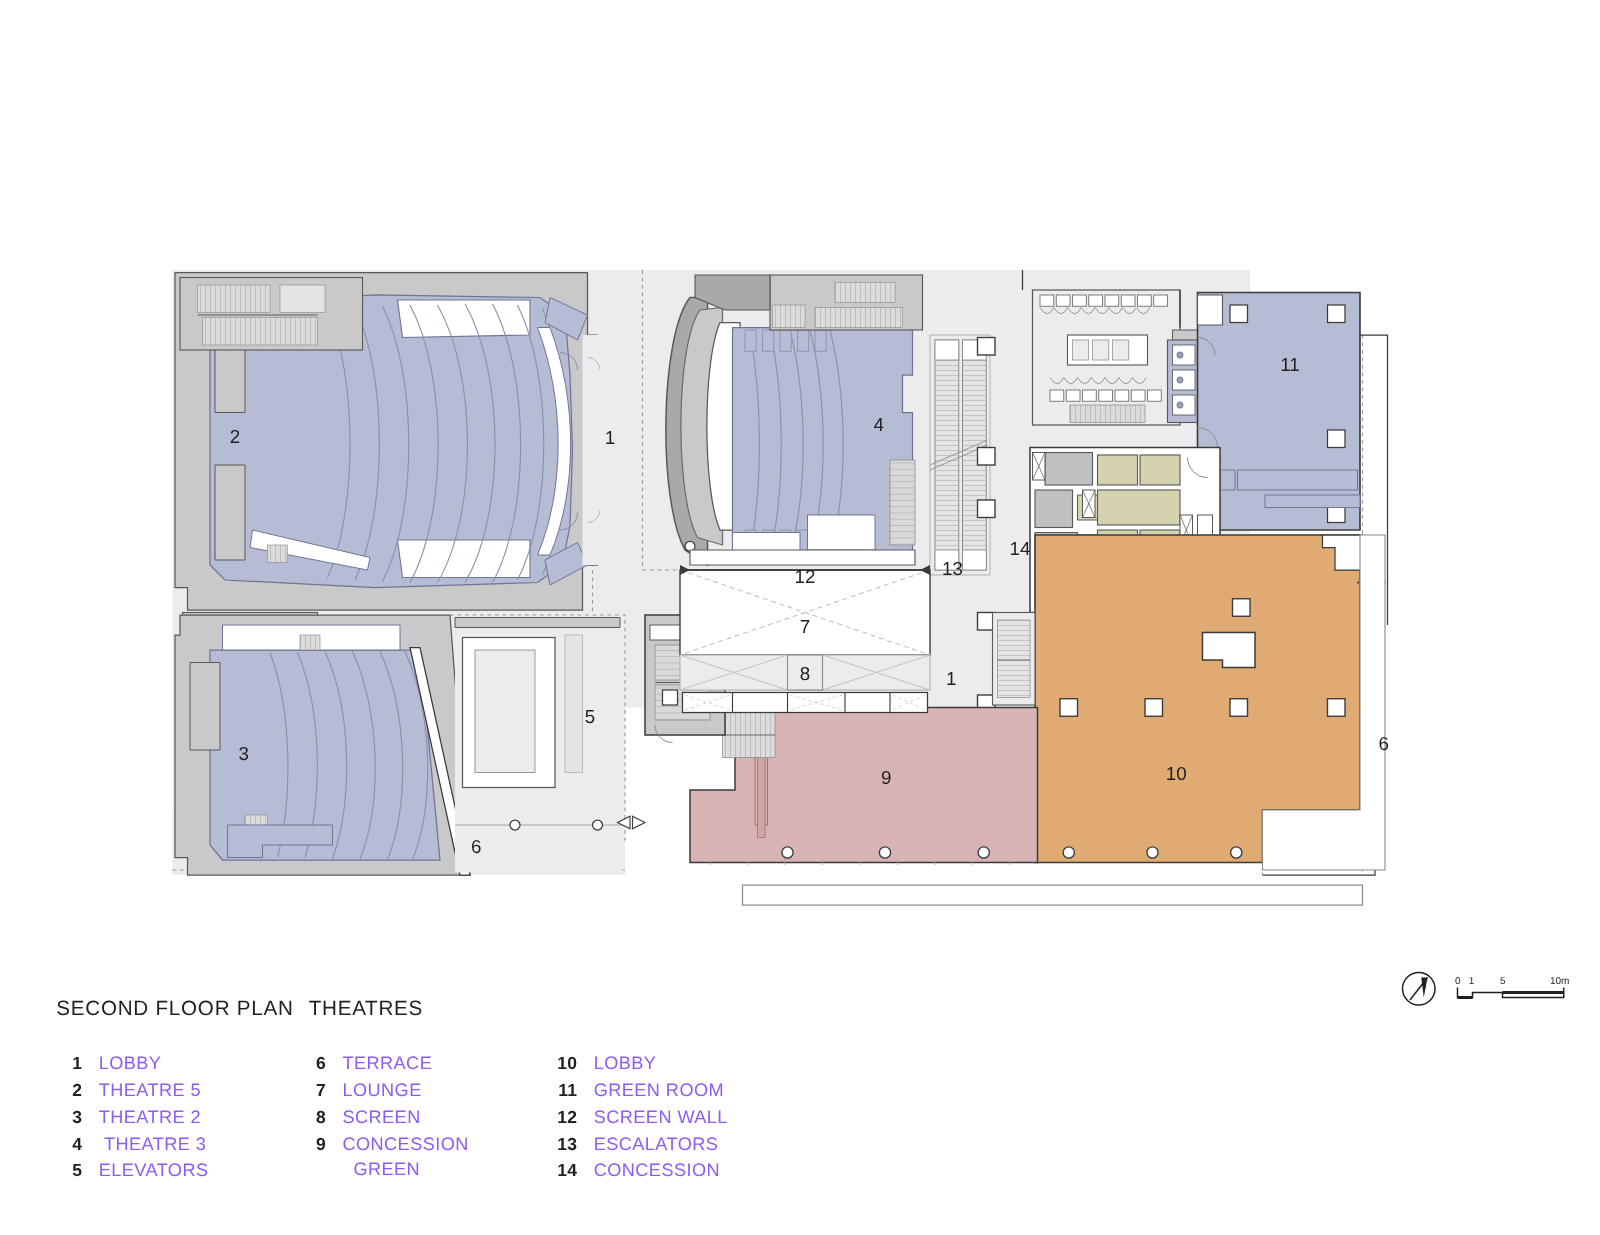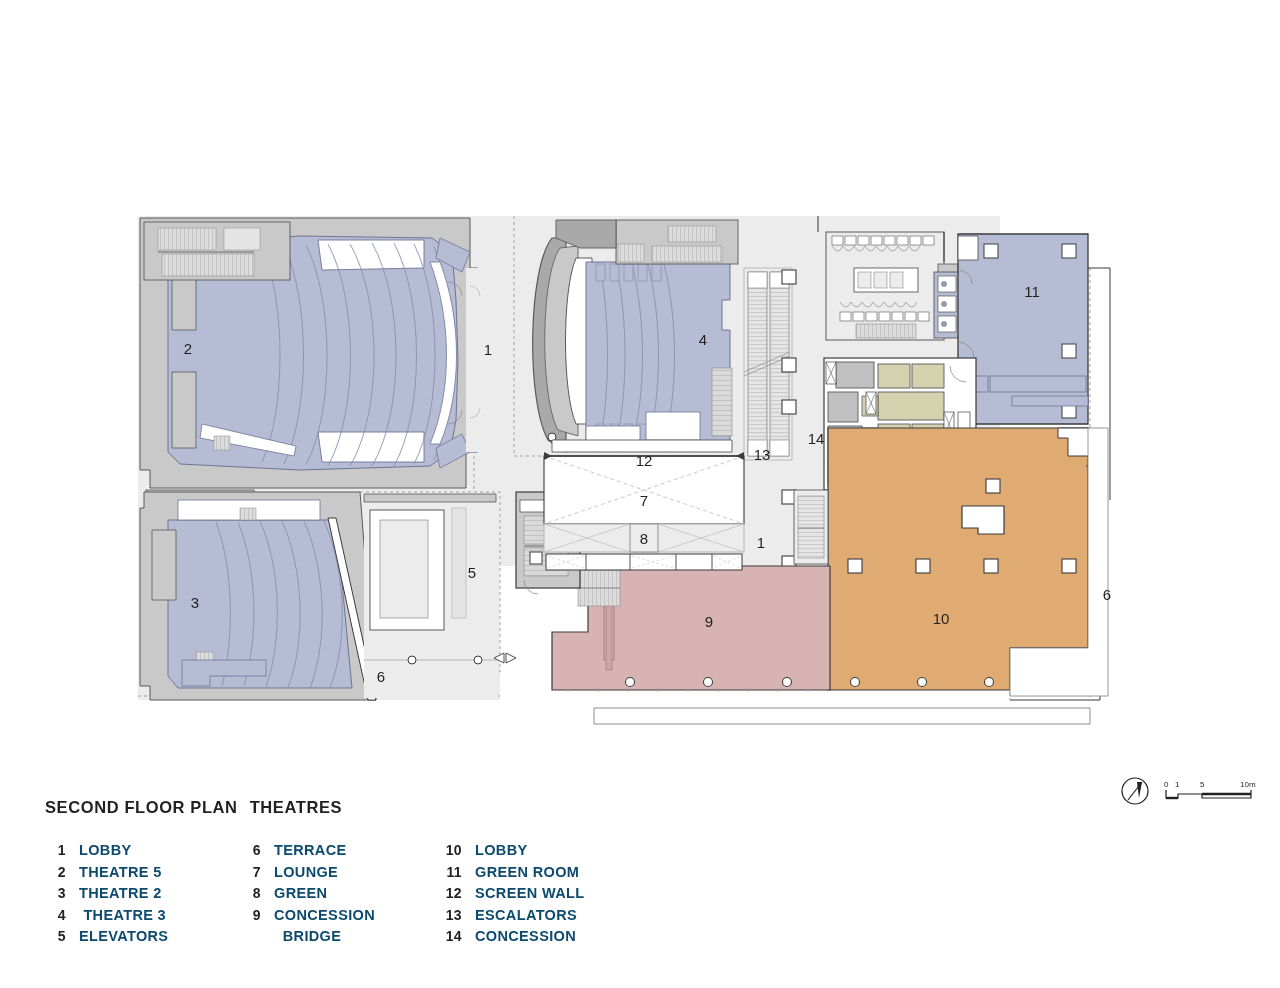--- a/index.html
+++ b/index.html
@@ -39,22 +39,22 @@
   
   .caption {
     position: absolute;
     left: 45px;
     top: 798px;
     font-size: 16.5px;
     letter-spacing: 0.6px;
     color: #231f20;
     white-space: nowrap;
   }
-  .caption .plain { font-weight: 700; }
-  .caption .bold  { font-weight: 700; margin-left: 12px; }
+  .caption .plain { font-weight: 400; }
+  .caption .bold  { font-weight: 400; margin-left: 12px; }
 
   
   .legend {
     position: absolute;
     left: 38px;
     top: 842px;
     display: flex;
     gap: 0px;
   }
   .legend-col {
@@ -70,22 +70,22 @@
   .legend-num {
     width: 28px;
     text-align: right;
     font-weight: 700;
     color: #231f20;
     font-size: 14px;
     padding-right: 0px;
   }
   .legend-label {
     padding-left: 13px;
-    color: #0c4a6e;
-    font-weight: 700;
+    color: #8b5cf6;
+    font-weight: 400;
     white-space: pre;
   }
   .legend-col.col-c .legend-num { width: 34px; }
 
   
   text.roomnum {
     font-family: "Liberation Sans", sans-serif;
     font-size: 15px;
     fill: #231f20;
     text-anchor: middle;
@@ -637,29 +637,29 @@
       <div class="legend-row">
         <span class="legend-num">6</span>
         <span class="legend-label">TERRACE</span>
       </div>
       <div class="legend-row">
         <span class="legend-num">7</span>
         <span class="legend-label">LOUNGE</span>
       </div>
       <div class="legend-row">
         <span class="legend-num">8</span>
-        <span class="legend-label">GREEN</span>
+        <span class="legend-label">SCREEN</span>
       </div>
       <div class="legend-row">
         <span class="legend-num">9</span>
         <span class="legend-label">CONCESSION</span>
       </div>
       <div class="legend-row">
         <span class="legend-num"></span>
-        <span class="legend-label">  BRIDGE</span>
+        <span class="legend-label">  GREEN</span>
       </div>
     </div>
     <div class="legend-col col-c">
       <div class="legend-row">
         <span class="legend-num">10</span>
         <span class="legend-label">LOBBY</span>
       </div>
       <div class="legend-row">
         <span class="legend-num">11</span>
         <span class="legend-label">GREEN ROOM</span>

